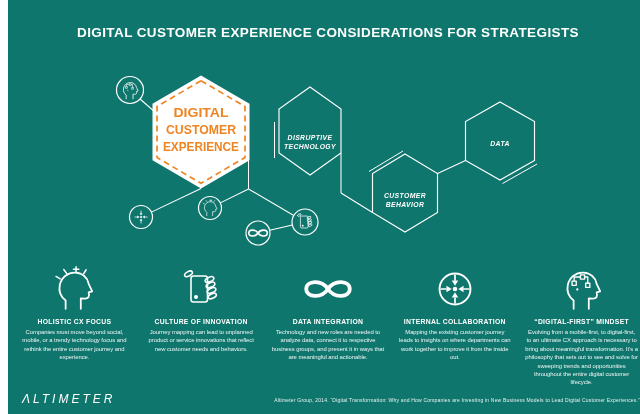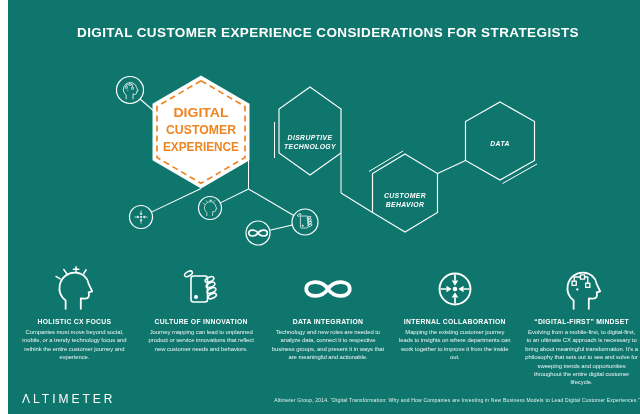--- a/index.html
+++ b/index.html
@@ -27,21 +27,21 @@
   .sec-title {
     font-size:6.8px; font-weight:bold; letter-spacing:.3px; margin-bottom:3px;
     white-space:nowrap;
   }
   .sec-body {
     margin:0; font-size:5.9px; line-height:1.42; color:rgba(255,255,255,.93);
     letter-spacing:-.05px;
   }
   .footer-logo {
     position:absolute; left:14px; bottom:8px; color:#fff;
-    font-size:12px; letter-spacing:3px; font-weight:normal;
+    font-size:12px; letter-spacing:3px; font-weight:normal;font-style:italic;
   }
   .footer-citation {
     position:absolute; right:8px; bottom:11px;
     color:rgba(255,255,255,.9); font-size:5px; letter-spacing:.2px;
   }
   .hex-label { font-size:6.8px; font-style:italic; font-weight:bold;
     fill:#FFFFFF; letter-spacing:.4px; }
   .hex-center-label { font-size:12.5px; font-weight:bold; fill:#EF8522; }
 </style>
 </head>

